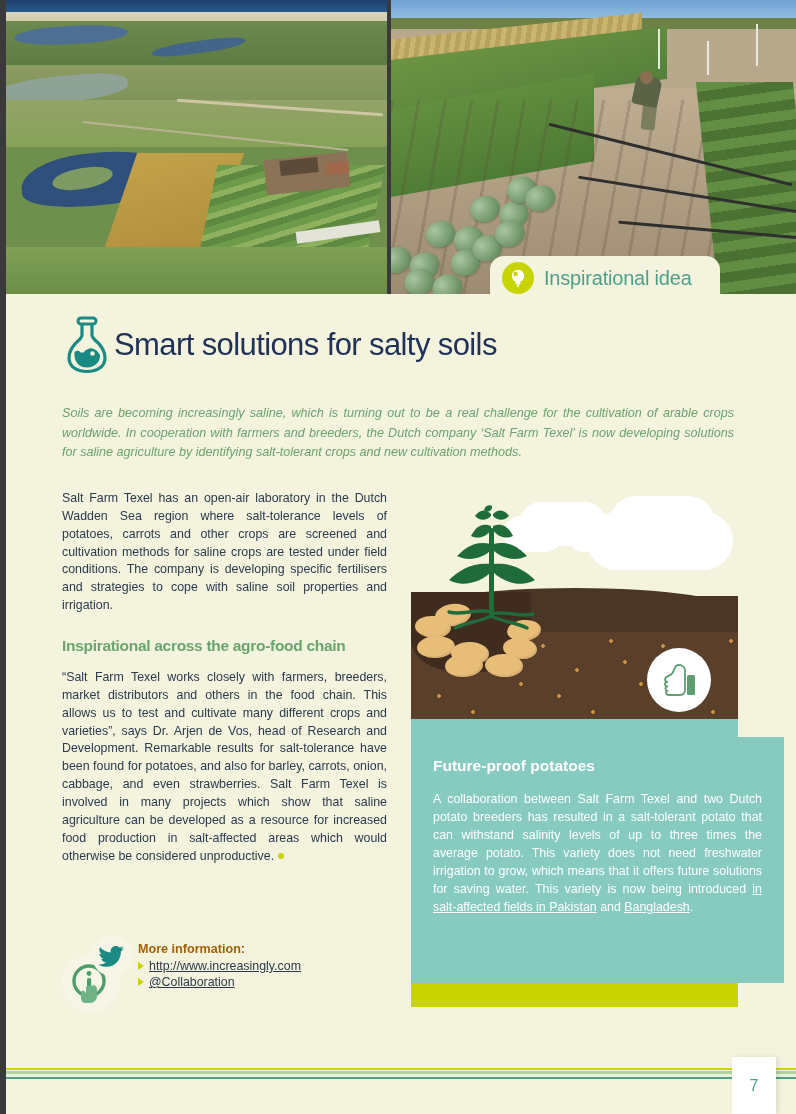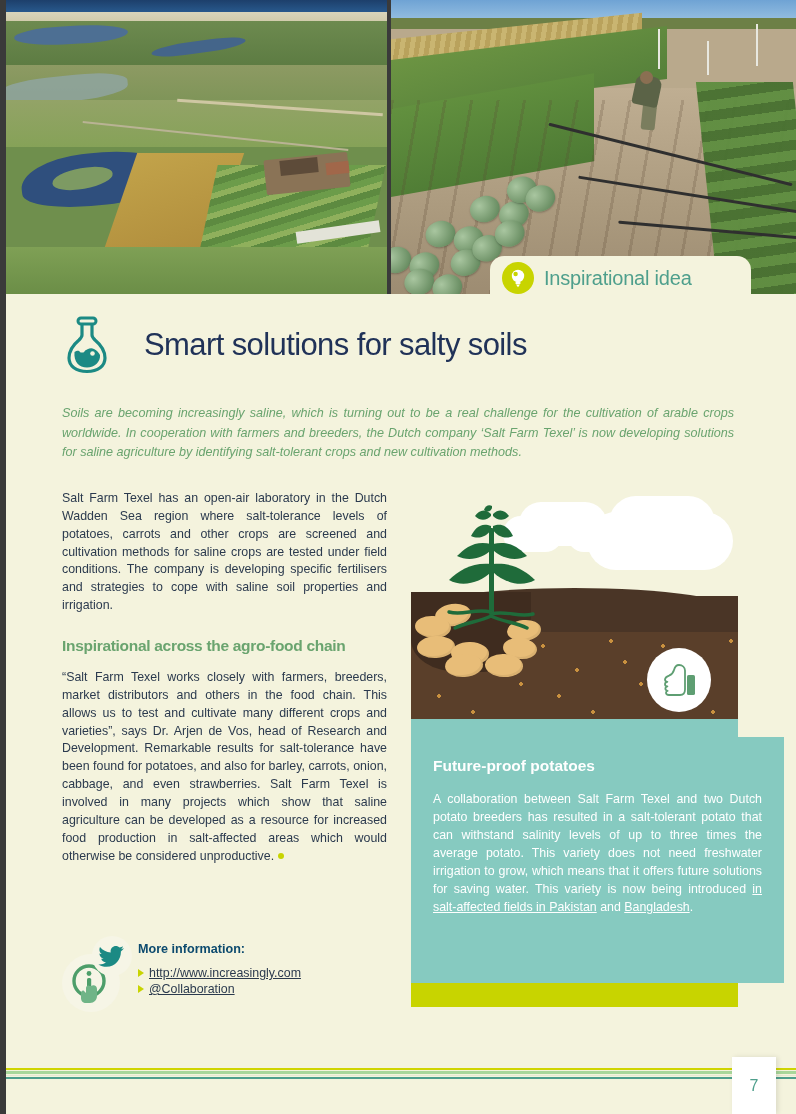--- a/index.html
+++ b/index.html
@@ -101,37 +101,37 @@
   .farmer-body { position:absolute; left:60%; top:26%; width:26px; height:30px;
     background:#5b6347; border-radius:8px 8px 4px 4px; transform:rotate(12deg); }
   .farmer-head { position:absolute; left:61.5%; top:24%; width:13px; height:13px;
     background:#8a6f52; border-radius:50%; }
   .farmer-legs { position:absolute; left:62%; top:34%; width:14px; height:30px;
     background:#7a7d5e; border-radius:3px; transform:rotate(6deg); }
   .f-pole { position:absolute; width:2px; background:#e8e8e0; }
 
   
   .idea-tab {
-    position: absolute; left: 490px; top: 256px; width: 261px; height: 44px;
+    position: absolute; left: 490px; top: 256px; width: 230px; height: 44px;
     background: #f4f3dd; border-radius: 14px 14px 0 0;
     display: flex; align-items: center; gap: 10px; padding-left: 12px;
     z-index: 20;
   }
   .idea-bulb {
     width: 32px; height: 32px; border-radius: 50%; background: #c8d400;
     display: flex; align-items: center; justify-content: center; flex: 0 0 auto;
   }
   .idea-label {
     font-size: 20px; color: #4e9f8c; letter-spacing: -0.2px;
   }
 
   
   .title-row {
     position: absolute; left: 62px; top: 316px;
-    display: flex; align-items: center; gap: 32px;
+    display: flex; align-items: center; gap: 2px;
   }
   .flask-icon { width: 50px; height: 58px; flex: 0 0 auto; }
   .page-title {
     font-size: 31px; color: #203258; letter-spacing: -0.6px; font-weight: 400;
   }
 
   
   .intro {
     position: absolute; left: 62px; top: 404px; width: 672px;
     font-size: 12.6px; line-height: 1.55; font-style: italic;
@@ -162,21 +162,21 @@
     position: absolute; left: 2px; top: 18px; width: 58px; height: 58px;
     background: #f6f5e6; border-radius: 50%;
     display:flex; align-items:center; justify-content:center;
   }
   .mi-circle-bird {
     position: absolute; left: 32px; top: 0; width: 40px; height: 40px;
     background: #f6f5e6; border-radius: 50%;
     display:flex; align-items:center; justify-content:center;
   }
   .mi-text { position: absolute; left: 78px; top: 14px; }
-  .mi-title { font-size: 12.6px; font-weight: bold; color: #0c4a6e; margin-bottom: 10px; }
+  .mi-title { font-size: 12.6px; font-weight: bold; color: #a16207; margin-bottom: 3px; }
   .mi-link {
     font-size: 12.4px; color: #2b3a4e; text-decoration: underline;
     display: flex; align-items: center; gap: 5px; margin-bottom: 2px;
   }
   .mi-arrow {
     width: 0; height: 0; border-left: 6px solid #c8d400;
     border-top: 4px solid transparent; border-bottom: 4px solid transparent;
     flex: 0 0 auto;
   }
 

